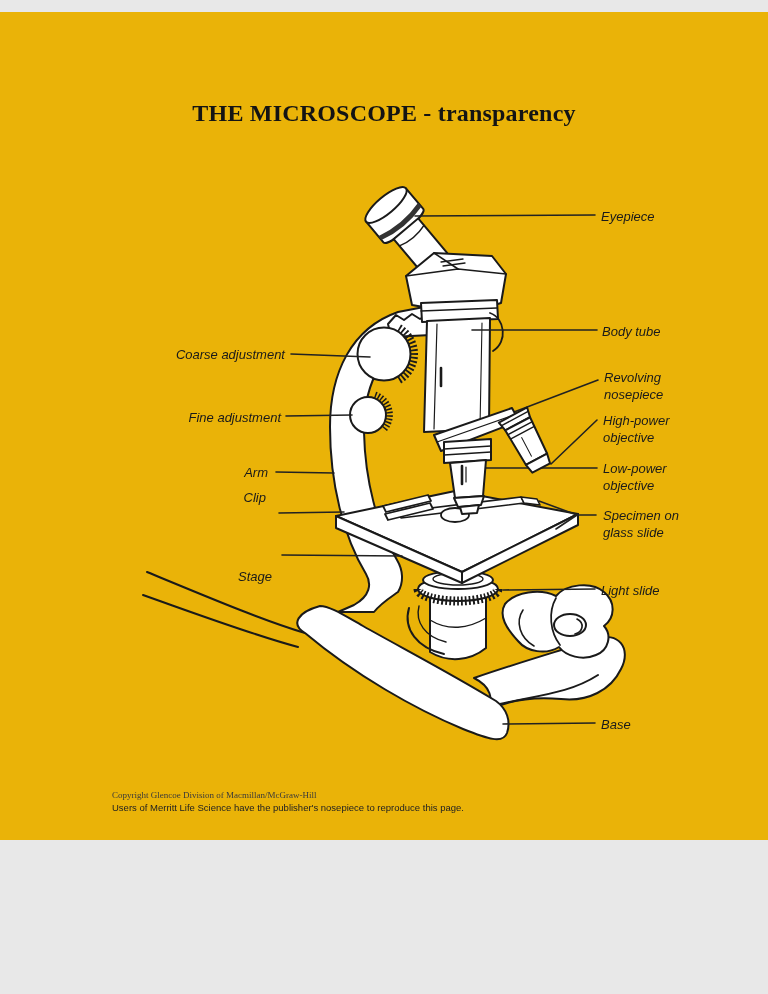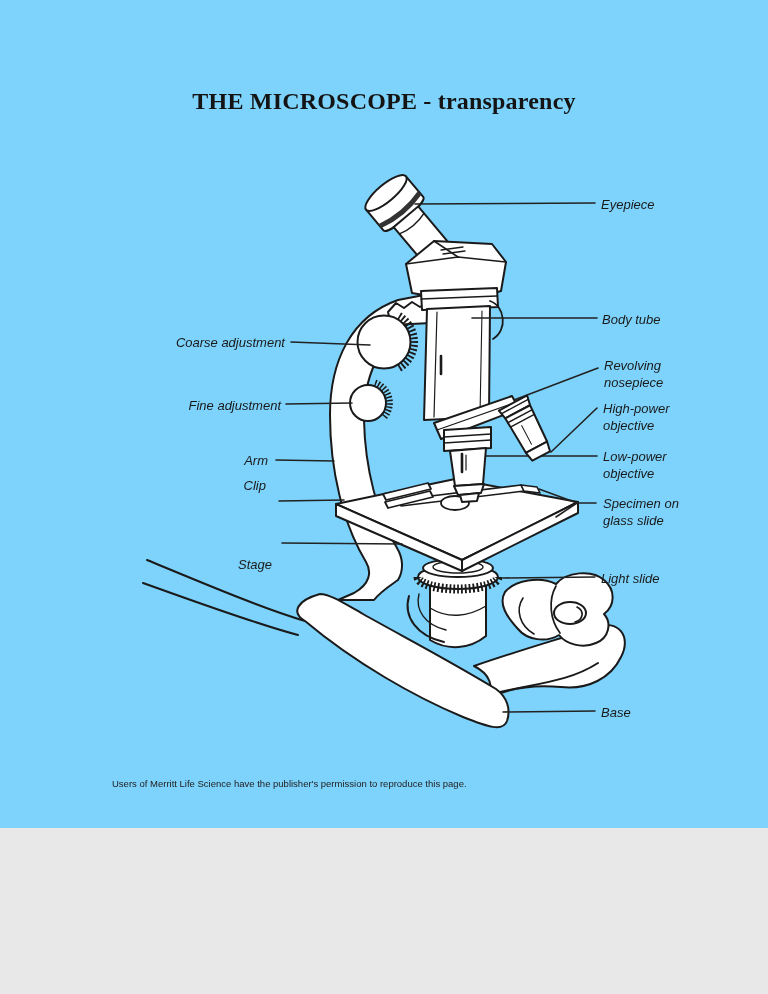--- a/index.html
+++ b/index.html
@@ -1,22 +1,22 @@
 <!DOCTYPE html>
 <html><head>
 <meta charset="utf-8">
 <style>
   html,body{margin:0;padding:0;background:#e8e8e8;}
   .page{
     position:relative;
     width:768px;height:828px;
-    background:#7dd3fc;
+    background:#eab308;
     overflow:hidden;
     font-family:"Liberation Sans",sans-serif;
-    margin:0 auto;
+    margin:12px auto;
   }
   .page-title{
     position:absolute;
     left:0;right:0;top:88px;
     margin:0;
     text-align:center;
     font-family:"Liberation Serif",serif;
     font-weight:bold;
     font-size:24px;
     letter-spacing:.2px;
@@ -232,16 +232,17 @@
     <div>glass slide</div>
   </div>
   <div class="lbl" style="left:601px;top:570px">
     <span>Light slide</span>
   </div>
   <div class="lbl" style="left:601px;top:704px">
     <span>Base</span>
   </div>
 
   <div class="footer">
-    <div class="l2"><span>Users of </span><span class="it">Merritt Life</span><span> Science have the publisher's permission to reproduce this page.</span></div>
+    <div class="l1">Copyright Glencoe Division of Macmillan/McGraw-Hill</div>
+    <div class="l2"><span>Users of </span><span class="it">Merritt Life</span><span> Science have the publisher's nosepiece to reproduce this page.</span></div>
   </div>
 
 </div>
 
 </body></html>

